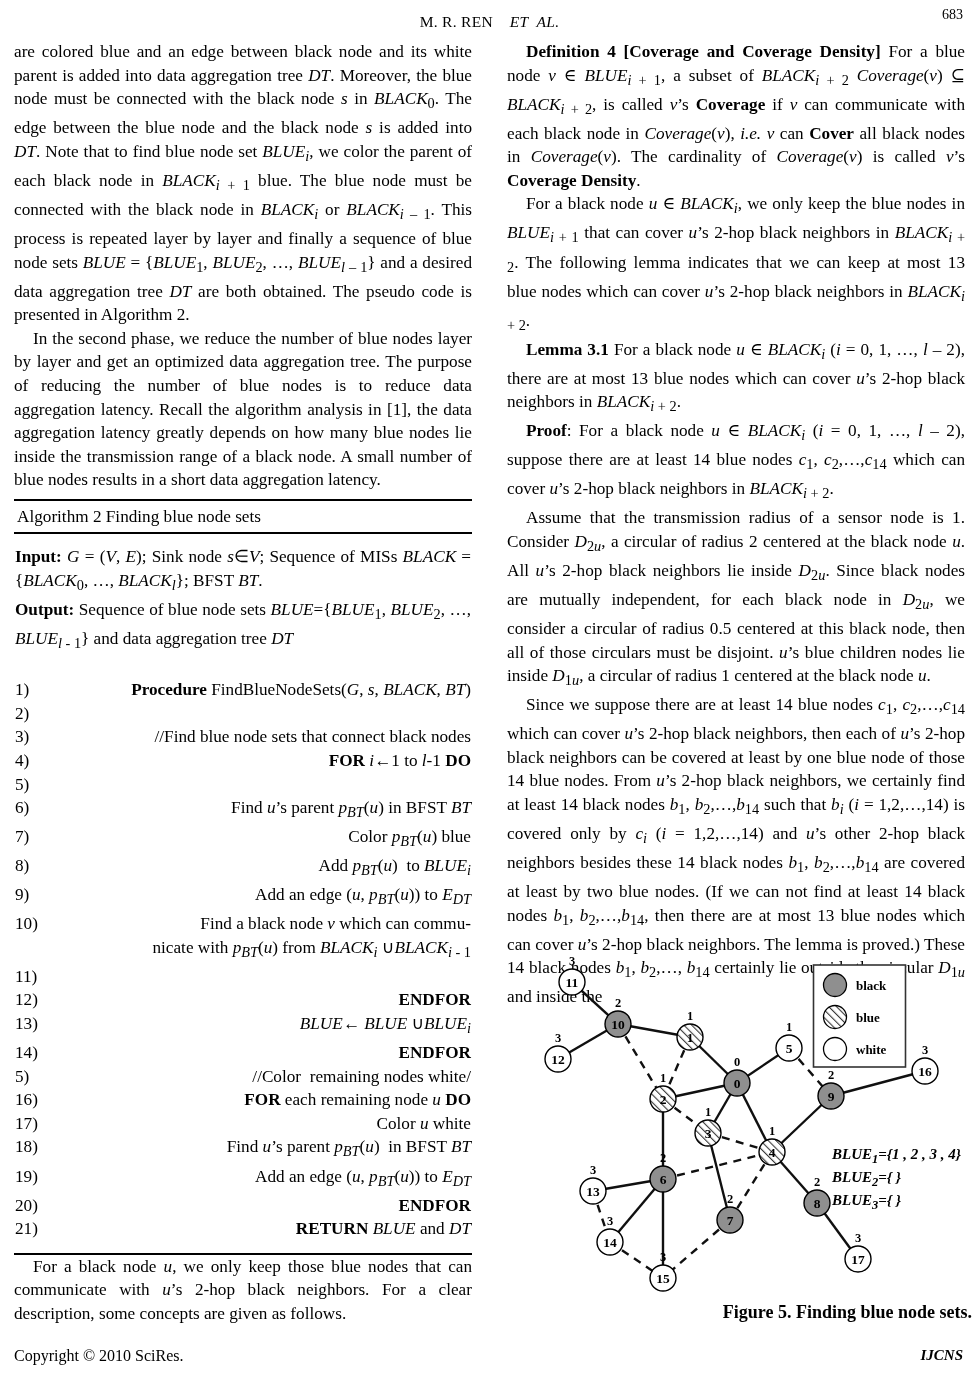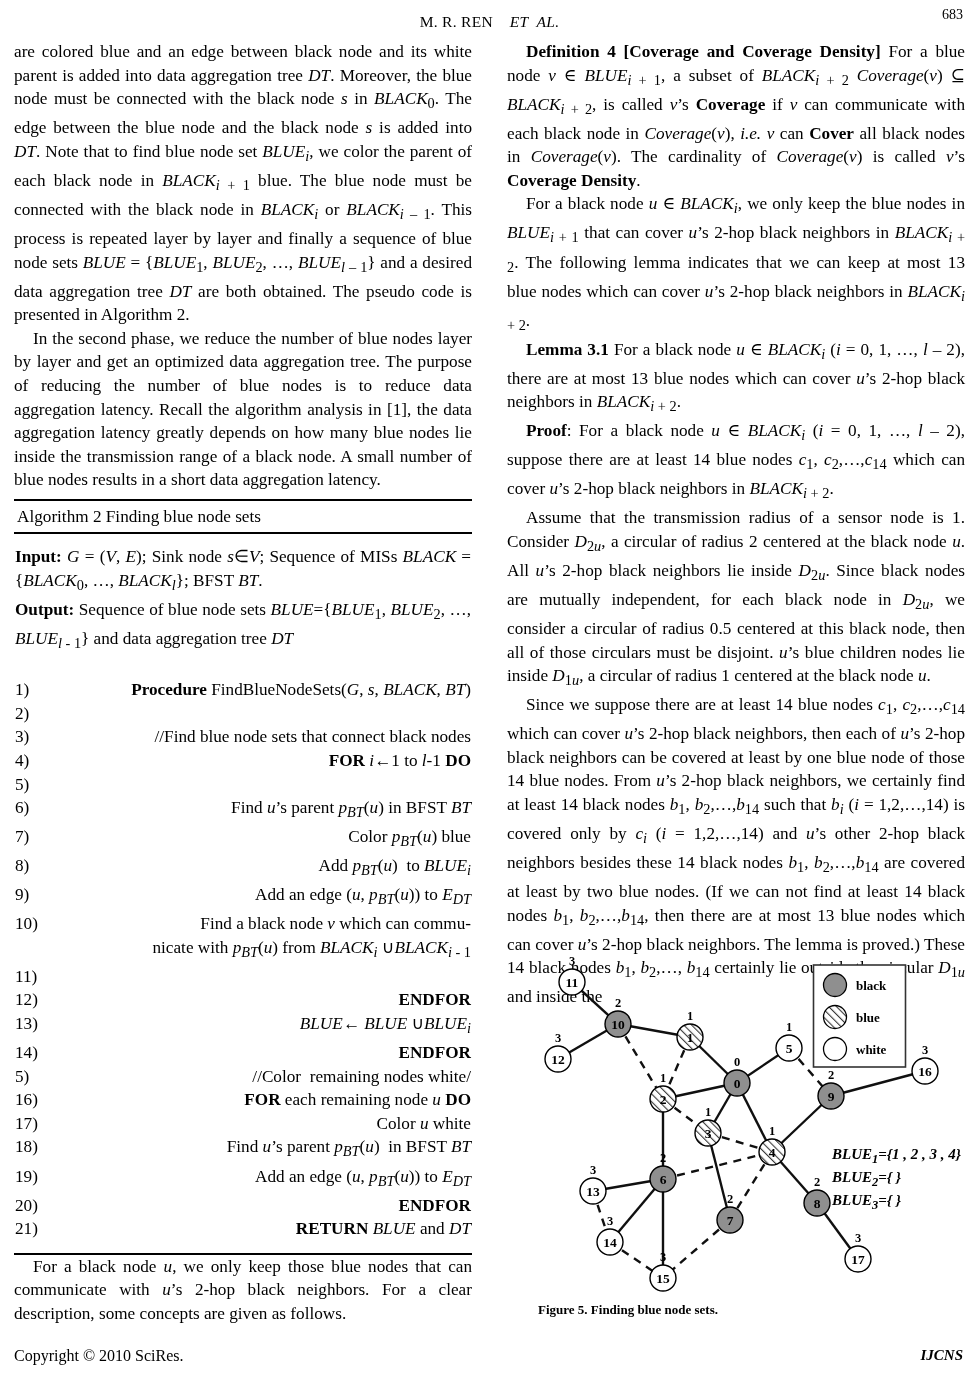--- a/index.html
+++ b/index.html
@@ -28,21 +28,21 @@
   .algo-line{display:flex;line-height:23.6px;}
   .algo-line .num{flex:0 0 46px;}
   .algo-line .txt{flex:1;text-align:right;}
   .txt.ind0{padding-left:0;}
   .txt.ind1{padding-left:50px;}
   .txt.ind2{padding-left:88px;}
   .txt.contx{padding-left:40px;}
 
   
   .figure{position:absolute;left:538px;top:950px;width:434px;height:402px;}
-  .fig-caption{position:absolute;top:352px;left:0;width:100%;text-align:left;font-weight:bold;font-size:13px;}
+  .fig-caption{position:absolute;top:352px;left:0;width:100%;text-align:right;font-weight:bold;font-size:18px;}
   .fig-label{position:absolute;font-size:15px;font-style:italic;font-weight:bold;white-space:nowrap;}
 
   .footer{position:absolute;left:14px;right:14px;top:1347px;font-size:16px;}
   .footer .journal{position:absolute;right:2px;top:0;font-weight:bold;font-style:italic;font-size:15px;}
 </style>
 </head>
 <body>
 
 <div class="page">
 

